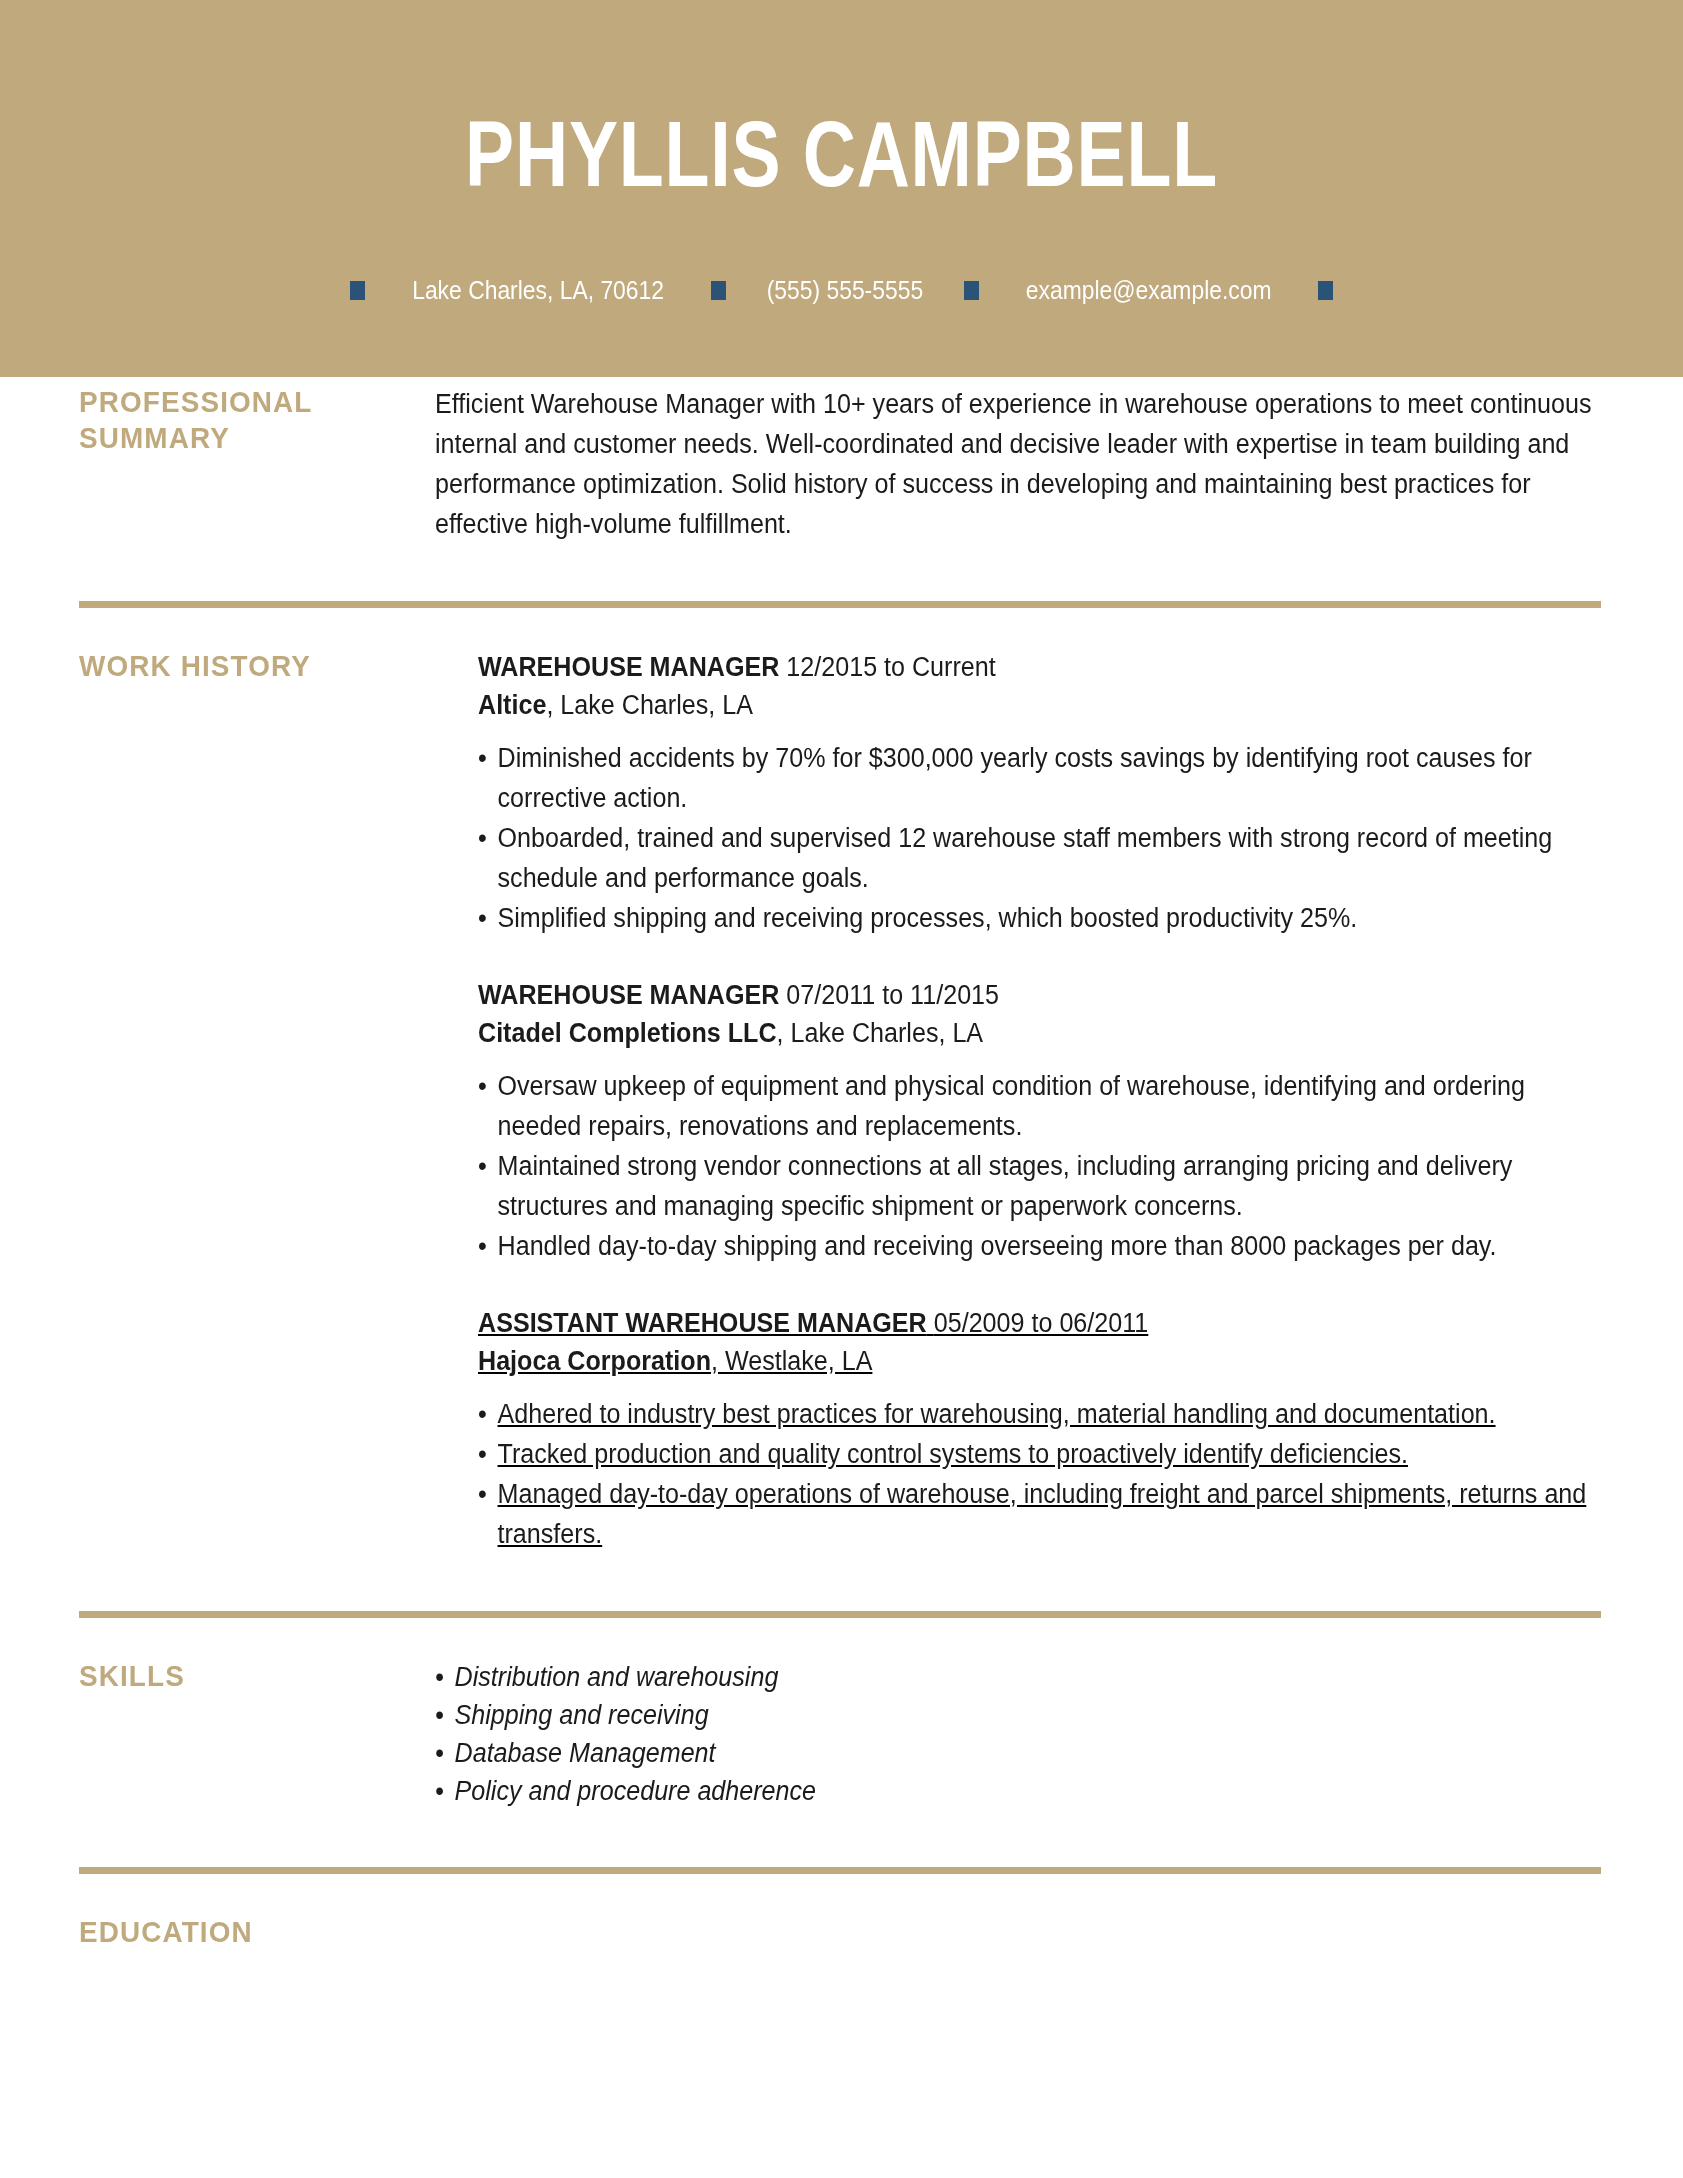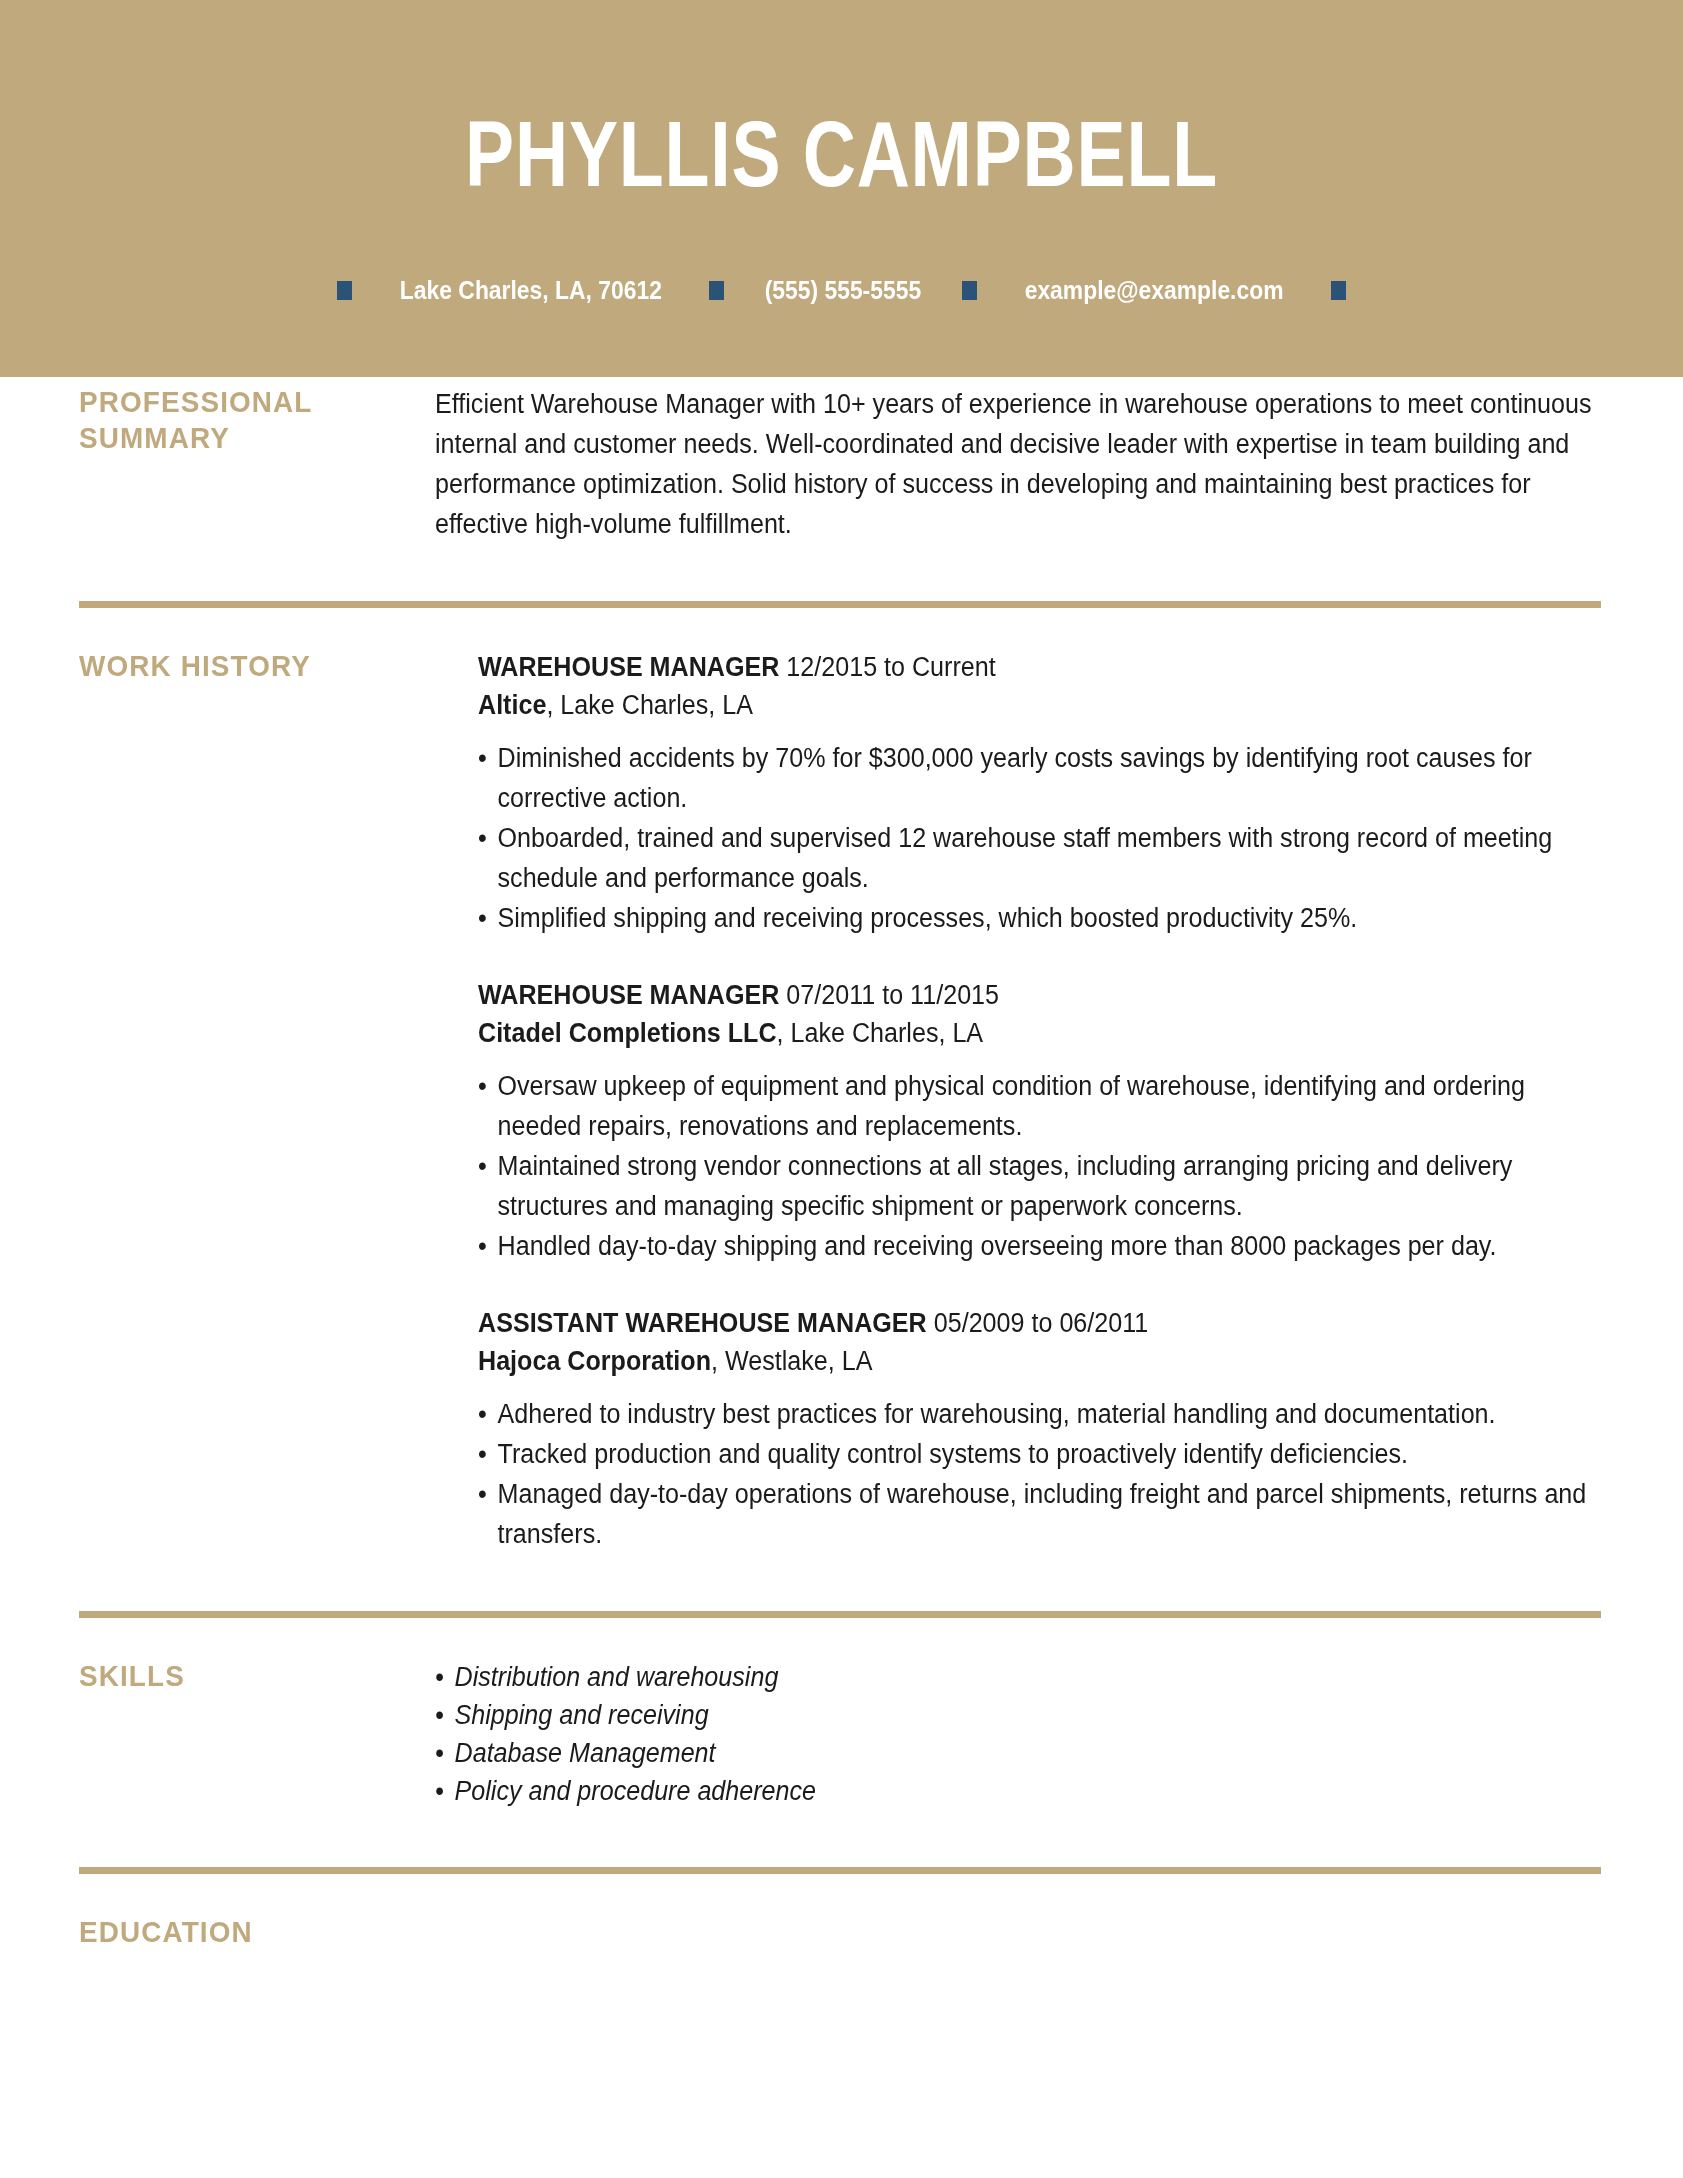--- a/index.html
+++ b/index.html
@@ -50,21 +50,20 @@
   .contact-row {
     position: absolute;
     left: 0;
     right: 0;
     top: 275px;
     display: flex;
     align-items: center;
     justify-content: center;
     gap: 12px;
     white-space: nowrap;
-    font-weight: bold;
   }
   .contact-sep {
     display: inline-block;
     width: 15px;
     height: 19px;
     background: #2b5277;
     margin: 0 18px;
     flex: 0 0 auto;
   }
   .contact-text {
@@ -122,21 +121,21 @@
     color: #1b1b1b;
     font-size: 27px;
     line-height: 40px;
     transform: scaleX(0.93);
     transform-origin: left top;
     width: 107.5%;
   }
 
   
   .job { margin-bottom: 38px; margin-left: 43px; }
-  .job:last-child { margin-bottom: 0; }
+  .job:last-child { margin-bottom: 0; text-decoration: underline; }
   .job-line1 {
     color: #1b1b1b;
     font-size: 27px;
     line-height: 38px;
     transform: scaleX(0.93);
     transform-origin: left top;
     width: 107.5%;
   }
   .job-title {
     font-weight: 700;

